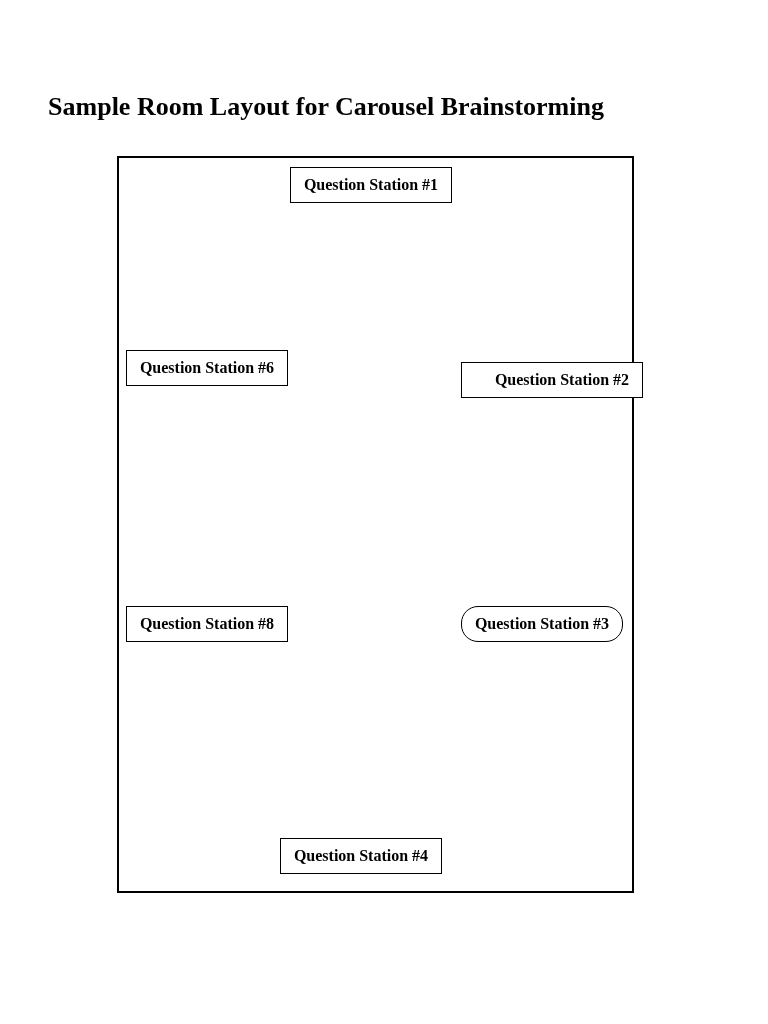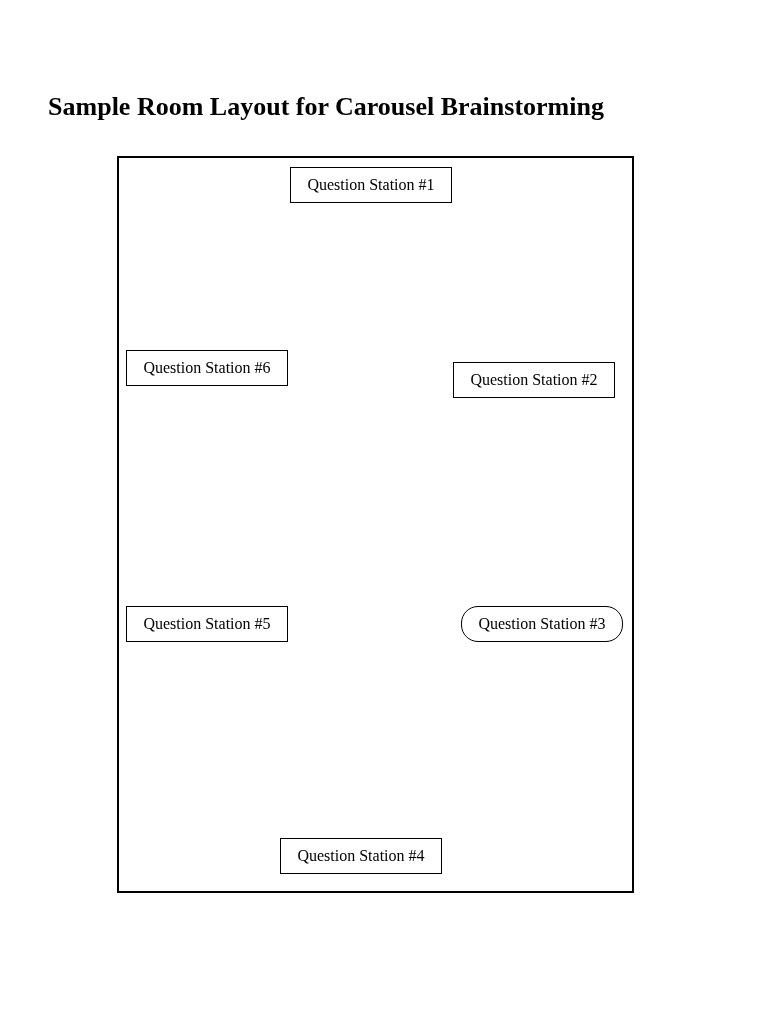--- a/index.html
+++ b/index.html
@@ -40,46 +40,46 @@
   }
   .station-box {
     position: absolute;
     width: 160px;
     height: 34px;
     border: 1.5px solid #000000;
     background: #ffffff;
     display: flex;
     align-items: center;
     justify-content: center;
-    font-weight: normal;
+    font-weight: bold;
     font-size: 16px;
     line-height: 16px;
     white-space: nowrap;
     box-sizing: content-box;
   }
   
   .station-pos-1 { left: 171px; top: 9px; }
-  .station-pos-2 { left: 334px; top: 204px; }
+  .station-pos-2 { left: 342px; top: 204px; padding-left: 20px; }
   .station-pos-3 { left: 342px; top: 448px; border-radius: 17px; }
   .station-pos-4 { left: 161px; top: 680px; }
   .station-pos-5 { left: 7px;   top: 448px; }
   .station-pos-6 { left: 7px;   top: 192px; }
 </style>
 </head>
 <body>
 
 <h1 class="page-title">Sample Room Layout for Carousel Brainstorming</h1>
 
 <div class="room-outline">
 
   <div class="station-box station-pos-1">Question Station #1</div>
 
   <div class="station-box station-pos-6">Question Station #6</div>
 
   <div class="station-box station-pos-2">Question Station #2</div>
 
-  <div class="station-box station-pos-5">Question Station #5</div>
+  <div class="station-box station-pos-5">Question Station #8</div>
 
   <div class="station-box station-pos-3">Question Station #3</div>
 
   <div class="station-box station-pos-4">Question Station #4</div>
 
 </div>
 
 </body></html>

